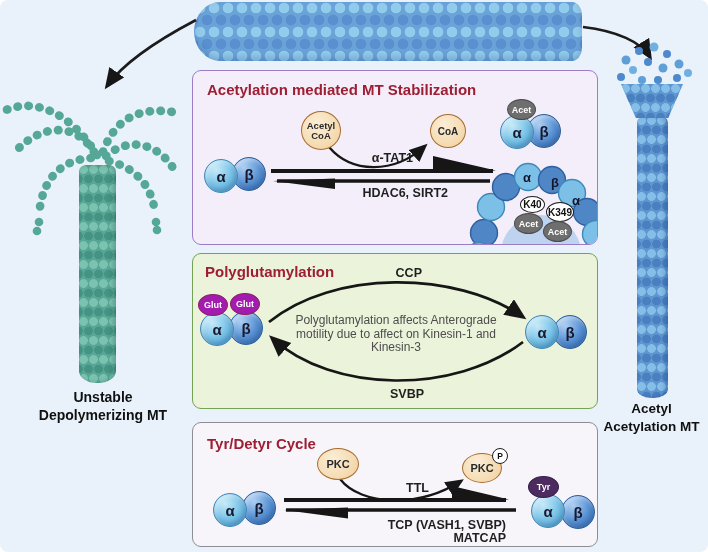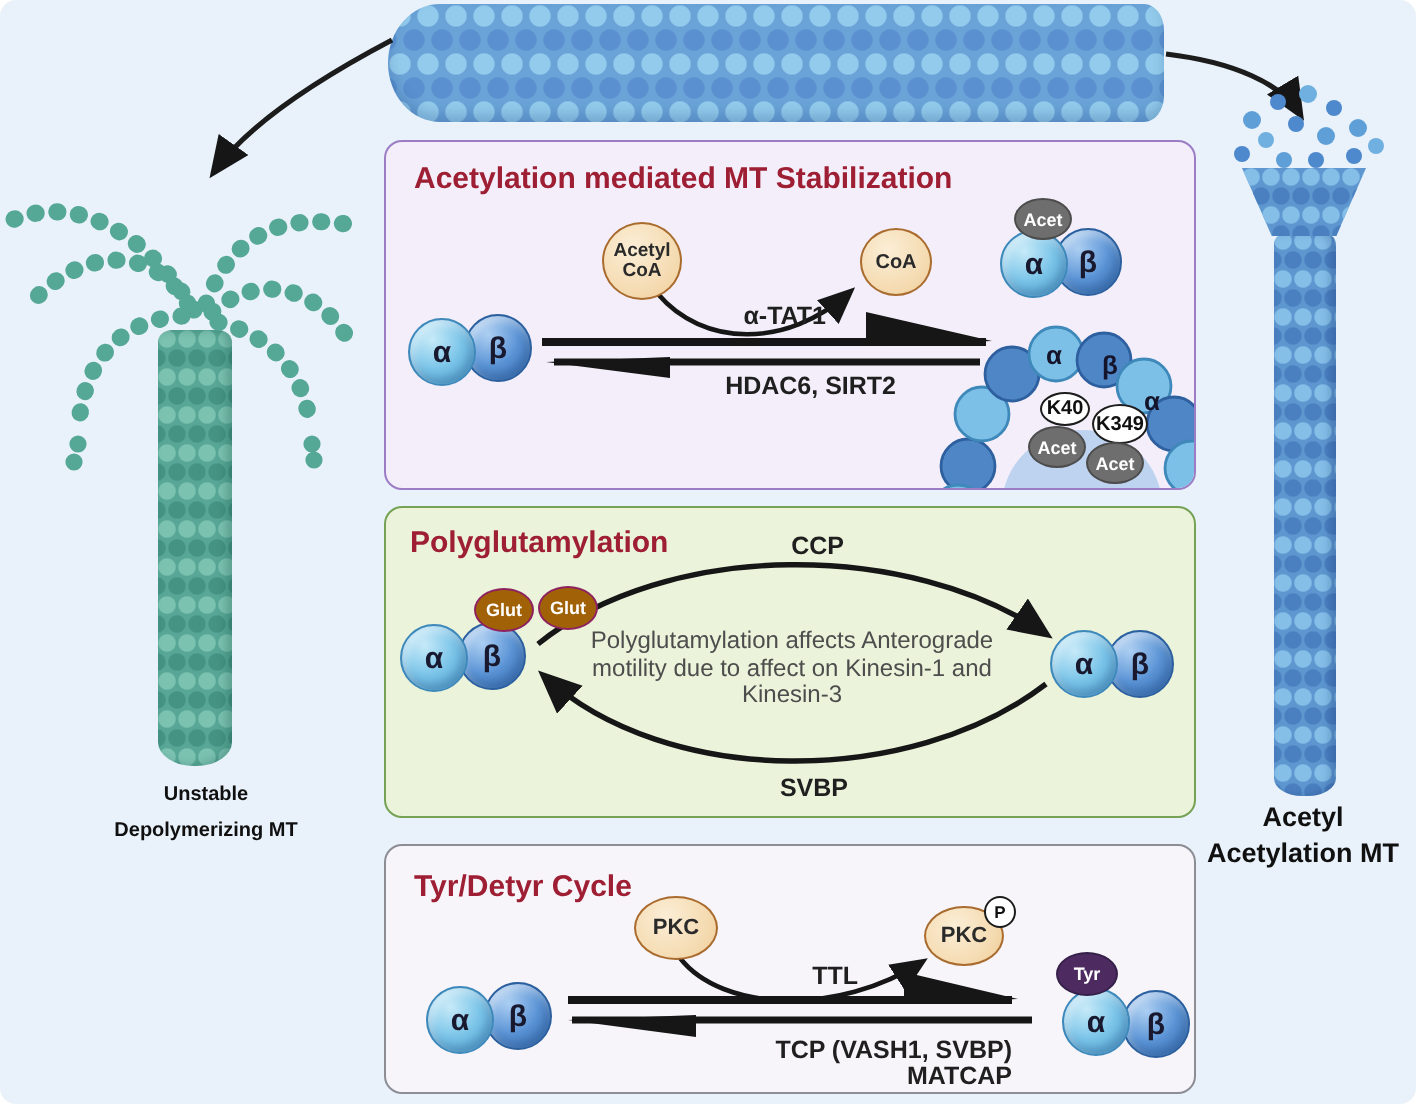--- a/index.html
+++ b/index.html
@@ -55,32 +55,32 @@
   
   .sph{position:absolute;width:32px;height:32px;border-radius:50%;display:flex;align-items:center;
        justify-content:center;font-weight:bold;font-size:15px;color:#18182e;
        box-shadow:inset -2px -3px 5px rgba(20,60,110,.3), inset 2px 3px 4px rgba(255,255,255,.5);}
   .sph.a{background:radial-gradient(circle at 35% 30%, #c6eaf8 0%, #7cc5e9 48%, #55a9d9 100%);border:1.6px solid #3e88ba;}
   .sph.b{background:radial-gradient(circle at 35% 30%, #abceف2 0%, #5b94d6 50%, #3a6fb5 100%);
          background:radial-gradient(circle at 35% 30%, #abcef2 0%, #5b94d6 50%, #3a6fb5 100%);border:1.6px solid #2b5f9e;}
   .tag{position:absolute;border-radius:50%;display:flex;align-items:center;justify-content:center;
        font-weight:bold;font-size:9px;color:#fff;z-index:5;}
   .tag.acet{background:#6e6e6e;border:1.6px solid #4c4c4c;width:27px;height:19px;}
-  .tag.glut{background:#a16207;border:1.6px solid #8e2160;width:28px;height:20px;margin-left:39px;}
+  .tag.glut{background:#a21caf;border:1.6px solid #8e2160;width:28px;height:20px;}
   .tag.tyr{background:#4d2a60;border:1.6px solid #35204a;width:29px;height:20px;}
   .tag.site{background:#fff;border:1.5px solid #1d1d1d;color:#101010;font-size:10px;}
   .tag.p{background:#fff;border:1.5px solid #1d1d1d;color:#101010;width:14px;height:14px;font-size:8.5px;}
   .cof{position:absolute;border-radius:50%;background:radial-gradient(circle at 38% 32%, #fbeed6, #f4d9ae 70%, #ecc globalization);
        background:radial-gradient(circle at 38% 32%, #fbeed6, #f4d9ae 70%, #eccb93 100%);
        border:1.6px solid #a96b2e;display:flex;flex-direction:column;align-items:center;justify-content:center;
        font-weight:bold;color:#2a2a2a;z-index:4;}
   .enzyme{position:absolute;font-weight:bold;font-size:12.5px;color:#1f1f1f;text-align:right;white-space:nowrap;}
   .note{position:absolute;font-weight:normal;font-size:12px;color:#4d4d4d;text-align:center;line-height:13.5px;}
   .beadlbl{position:absolute;font-weight:bold;font-size:13px;color:#14142b;z-index:4;}
-  .endlbl{position:absolute;font-weight:bold;font-size:10px;color:#101010;text-align:center;line-height:17.5px;}
+  .endlbl{position:absolute;font-weight:bold;font-size:14px;color:#101010;text-align:center;line-height:17.5px;}
 </style>
 </head>
 <body>
 
 <div id="canvas">
 
   <div class="abs top-mt"></div>
 
   <div class="abs teal-col"></div>
 

